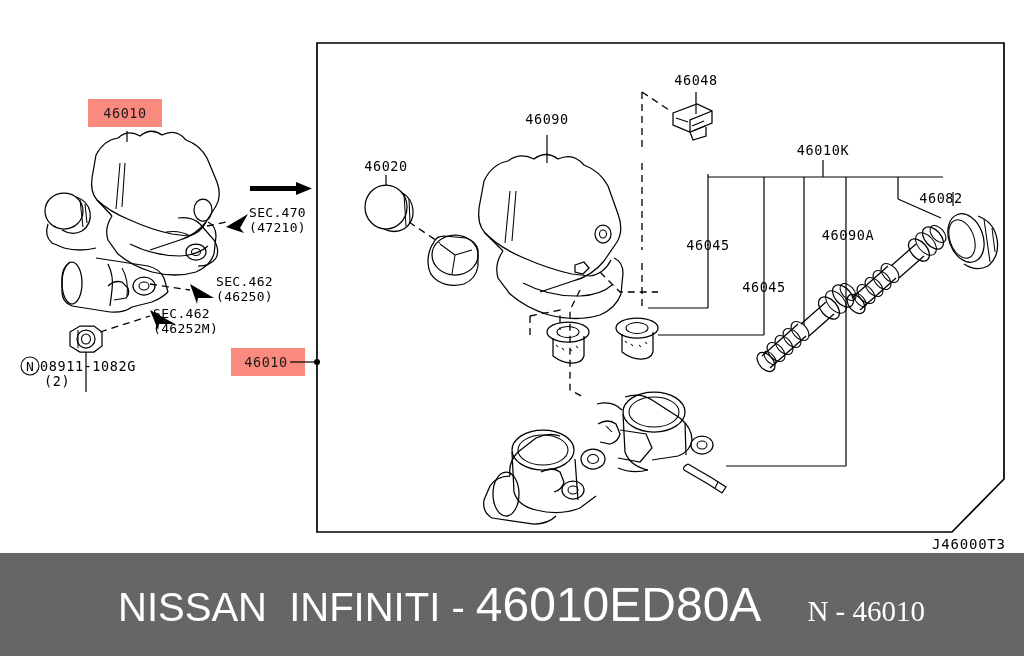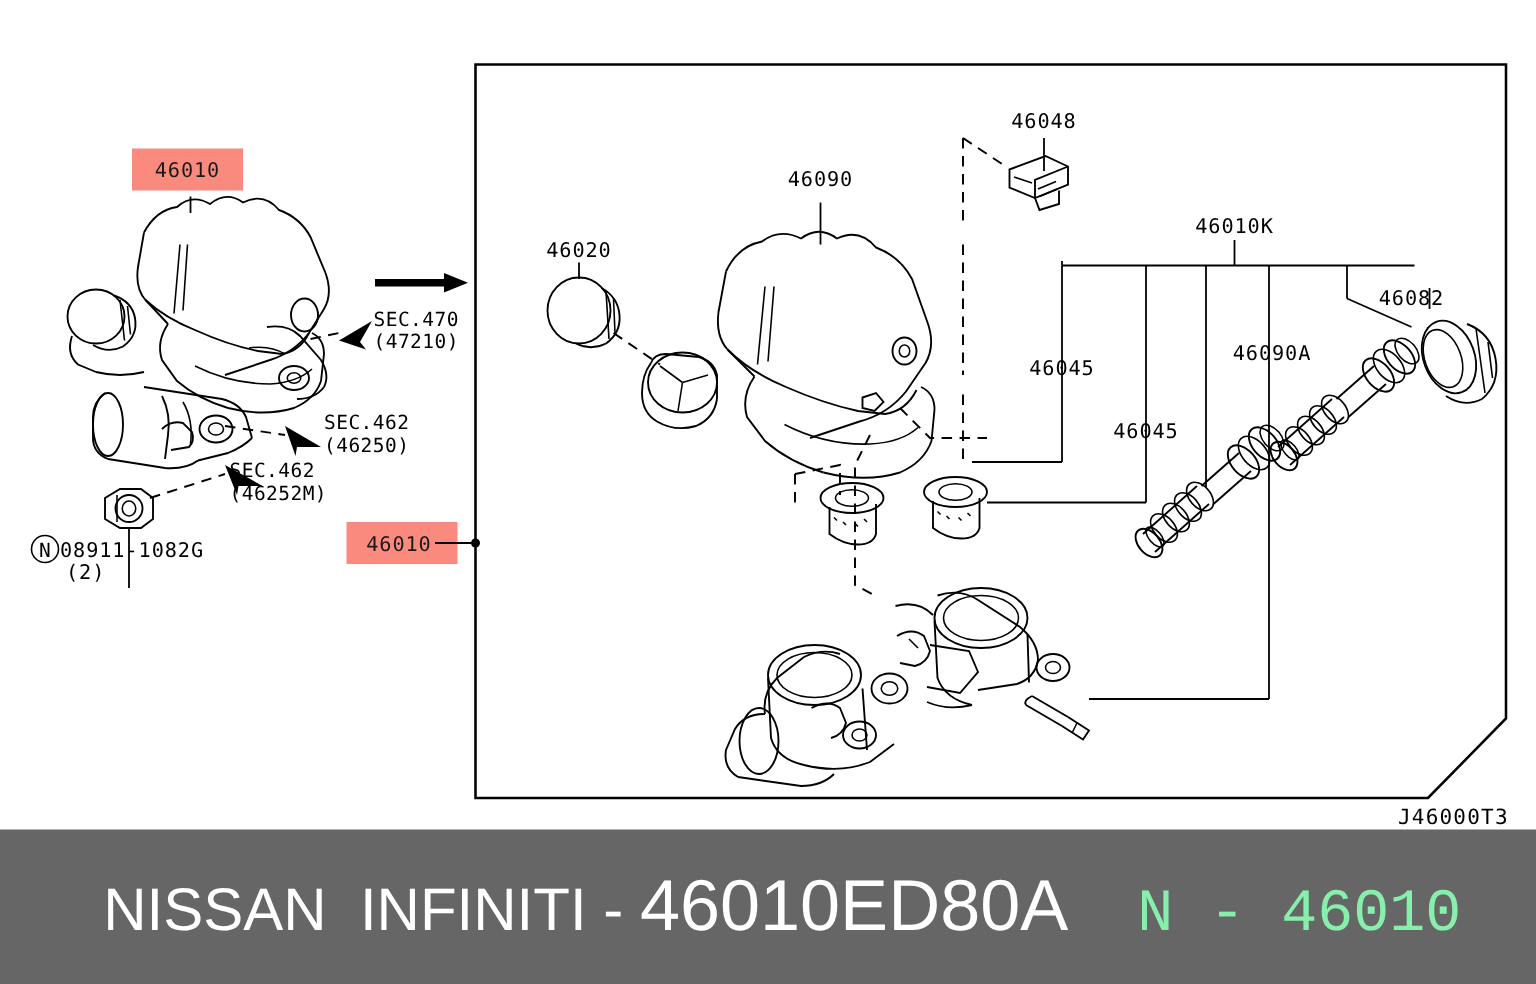--- a/index.html
+++ b/index.html
@@ -92,23 +92,23 @@
     font-weight: 400;
   }
   .partno {
     font-family: "Liberation Sans", sans-serif;
     font-size: 48px;
     color: #ffffff;
     letter-spacing: 0px;
     font-weight: 400;
   }
   .sectioncode {
-    font-family: Liberation Mono, monospace;
-    font-size: 40px;
-    color: #86efac;
+    font-family: Liberation Serif, serif;
+    font-size: 29px;
+    color: #ffffff;
     letter-spacing: 0px;
     font-weight: 400;
     margin-left: 46px;
   }
 </style>
 </head>
 <body>
 
 <div id="root">
 

